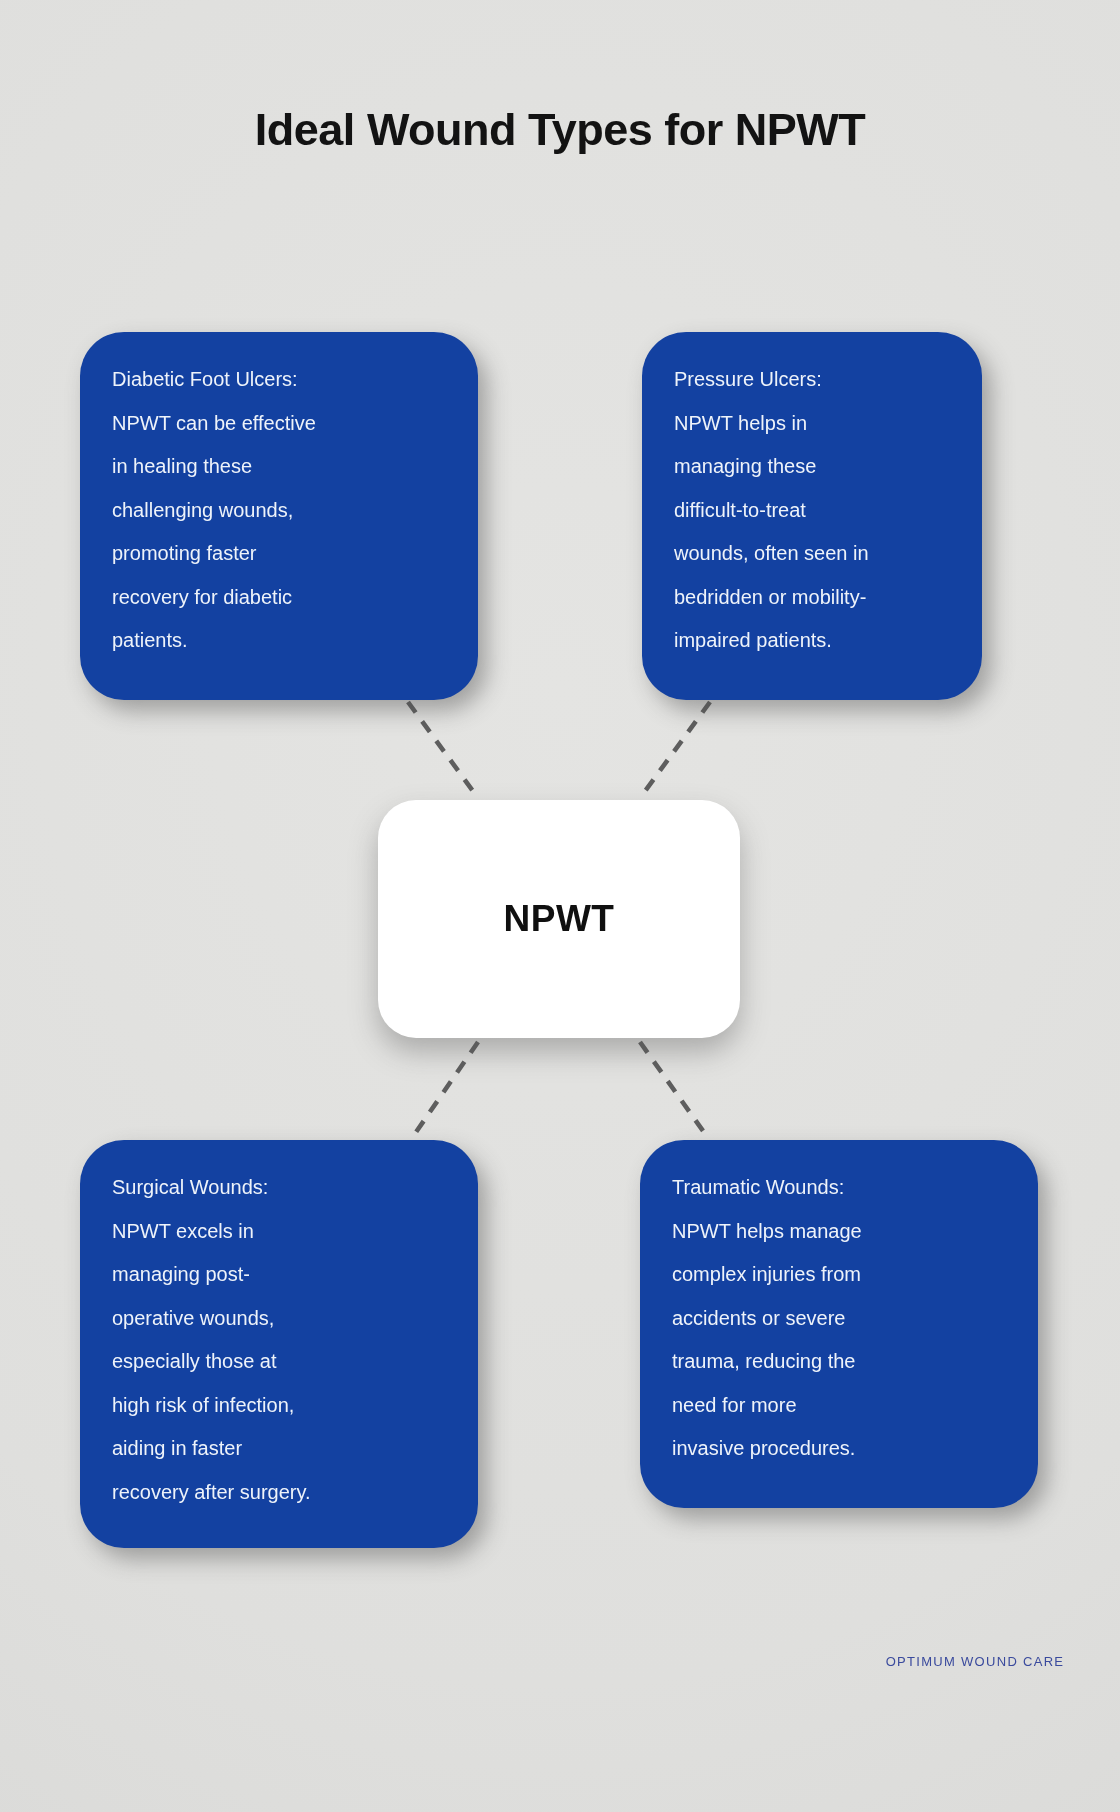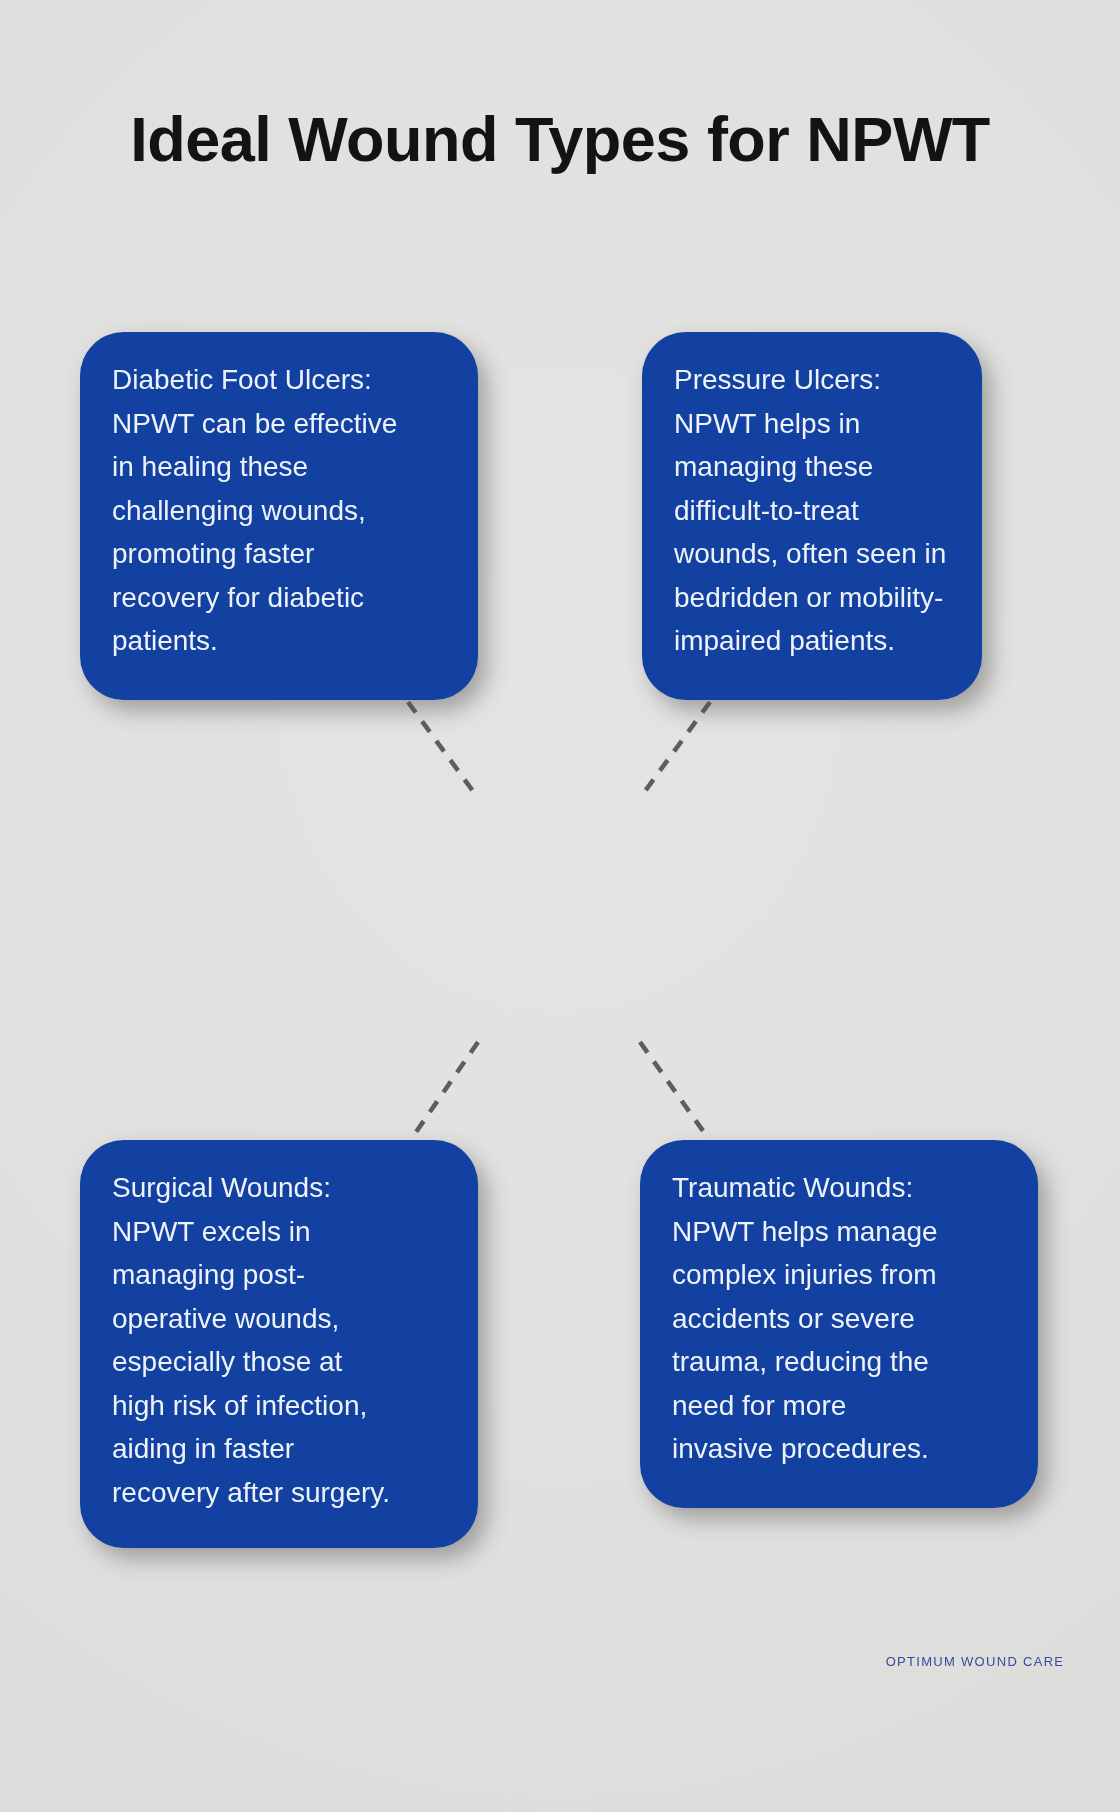--- a/index.html
+++ b/index.html
@@ -17,21 +17,21 @@
                 var(--background, #e4e4e2) 0%,
                 #dfdfdd 55%,
                 #d5d5d3 100%);
   }
   .page-title {
     position: absolute;
     top: 106px;
     left: 0;
     width: 100%;
     text-align: center;
-    font-size: 63px;
+    font-size: 45px;
     line-height: 1.05;
     font-weight: 700;
     letter-spacing: -0.5px;
     color: var(--title-color, #131313);
     margin: 0;
   }
   .connectors {
     position: absolute;
     inset: 0;
     width: 1120px;
@@ -47,21 +47,21 @@
     background: var(--card-blue, #1341a1);
     border-radius: 44px;
     box-shadow: 9px 11px 22px rgba(80, 80, 80, 0.45);
     box-sizing: border-box;
     padding: 26px 22px 24px 32px;
   }
   .card-text {
     margin: 0;
     white-space: pre-line;
     color: var(--card-text, #eef3fa);
-    font-size: 28px;
+    font-size: 20px;
     line-height: 43.5px;
     font-weight: 400;
   }
   .card-tl { left: 80px;  top: 332px;  width: 398px; height: 368px; }
   .card-tr { left: 642px; top: 332px;  width: 340px; height: 368px; }
   .card-bl { left: 80px;  top: 1140px; width: 398px; height: 408px; }
   .card-br { left: 640px; top: 1140px; width: 398px; height: 368px; }
   .center-node {
     position: absolute;
     left: 378px;
@@ -132,20 +132,23 @@
   <div class="card card-tr">
     <p class="card-text">Pressure Ulcers:
 NPWT helps in
 managing these
 difficult-to-treat
 wounds, often seen in
 bedridden or mobility-
 impaired patients.</p>
   </div>
 
+  <div class="center-node">
+    <span class="center-label">NPWT</span>
+  </div>
 
   <div class="card card-br">
     <p class="card-text">Traumatic Wounds:
 NPWT helps manage
 complex injuries from
 accidents or severe
 trauma, reducing the
 need for more
 invasive procedures.</p>
   </div>

